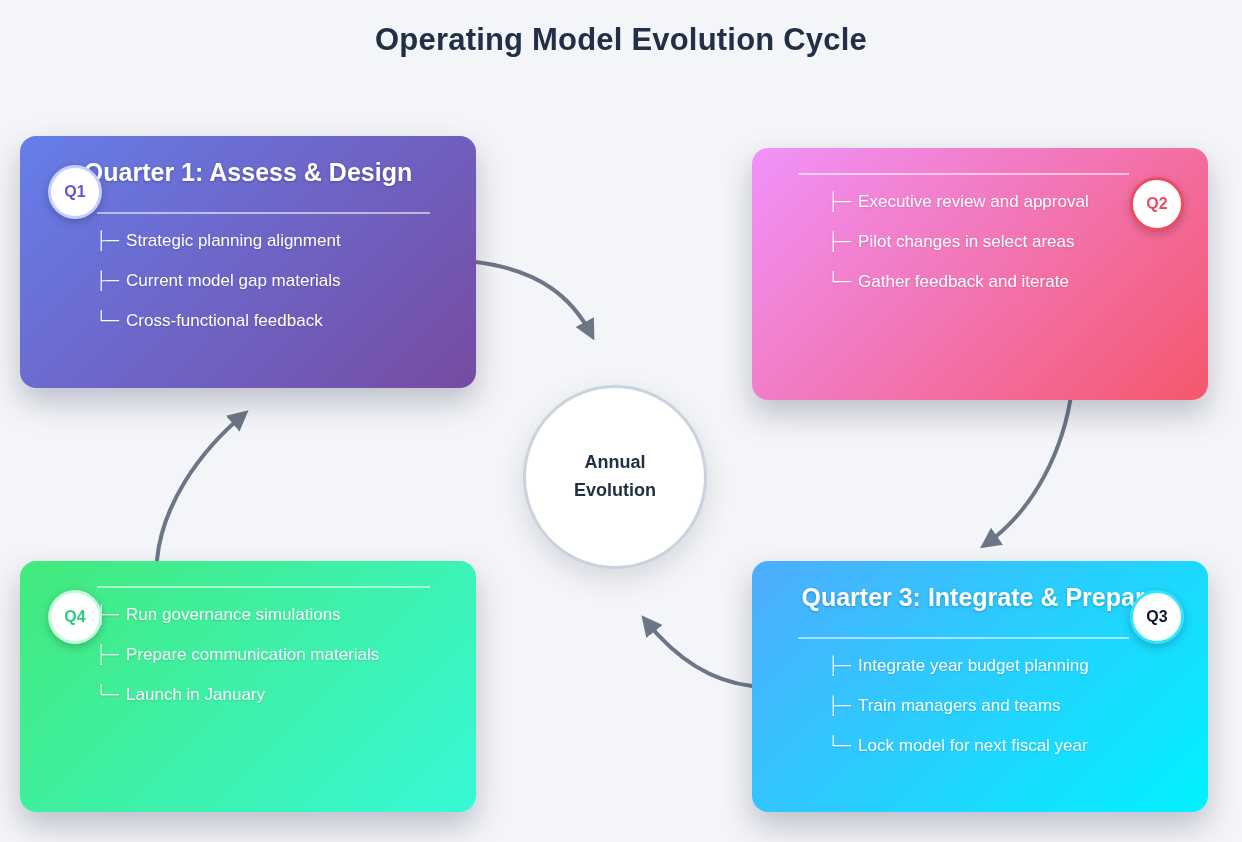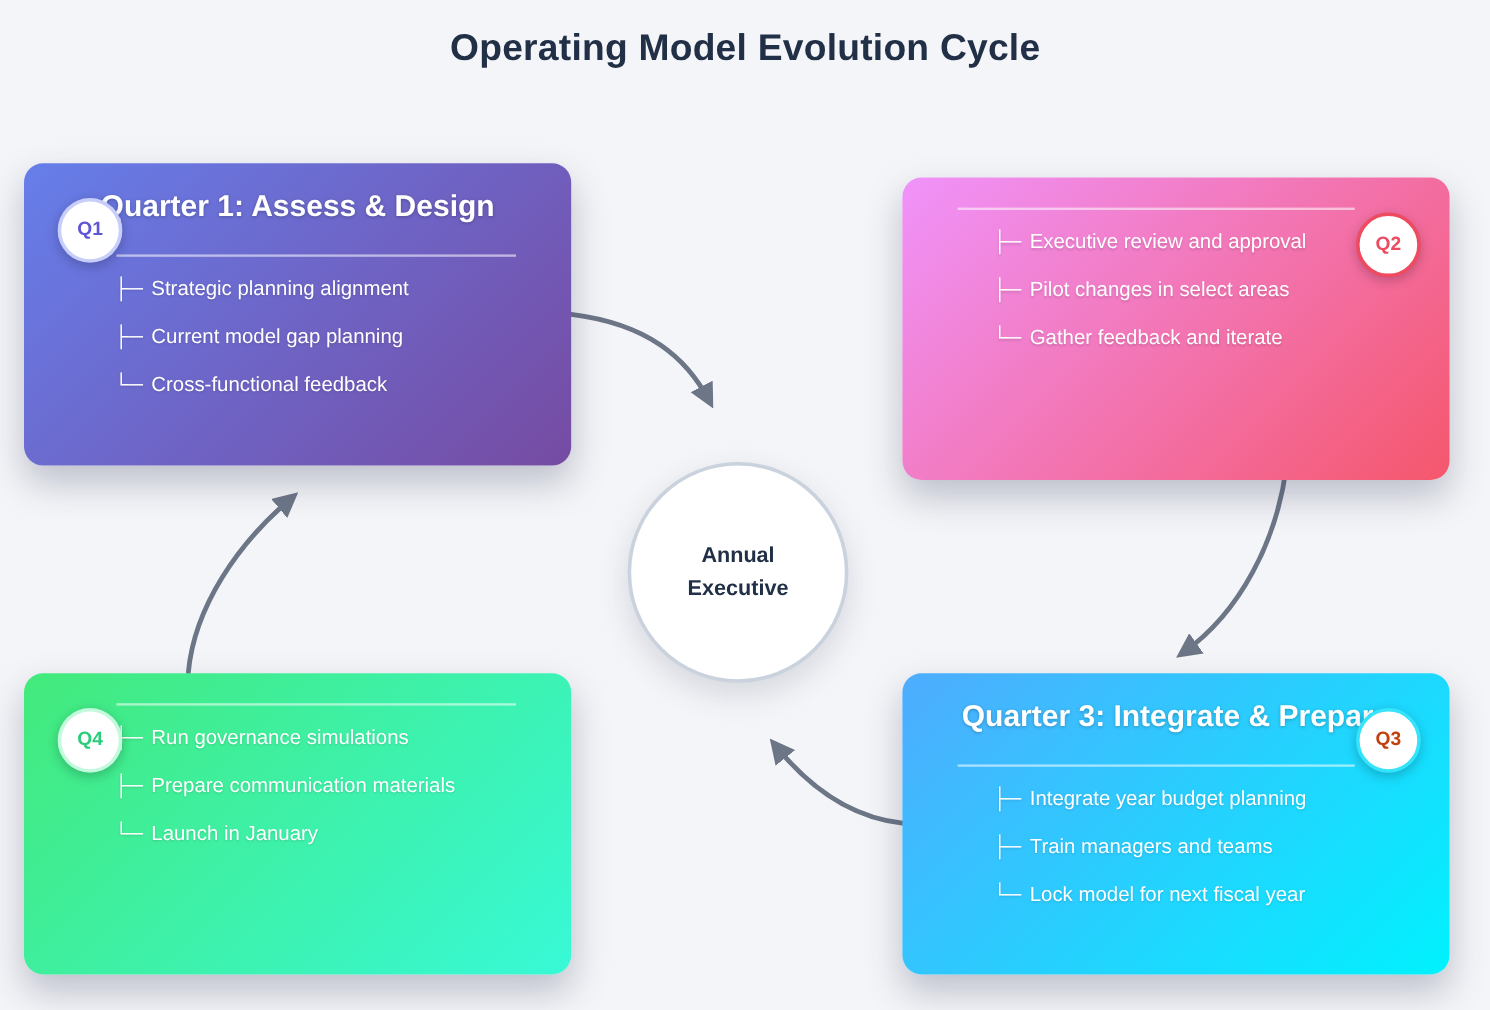--- a/index.html
+++ b/index.html
@@ -76,21 +76,21 @@
     </div>
     <div class="card-title">Quarter 1: Assess &amp; Design</div>
     <div class="card-divider"></div>
     <ul class="card-list">
       <li class="card-item">
         <span class="tree-glyph">├─</span>
         <span>Strategic planning alignment</span>
       </li>
       <li class="card-item">
         <span class="tree-glyph">├─</span>
-        <span>Current model gap planning</span>
+        <span>Current model gap materials</span>
       </li>
       <li class="card-item">
         <span class="tree-glyph">└─</span>
         <span>Cross-functional feedback</span>
       </li>
     </ul>
   </div>
 
   <div class="card pos-q2 badge-right" style="background: linear-gradient(135deg, rgb(240, 147, 251) 0%, rgb(245, 87, 108) 100%);">
     <div class="badge" style="color: rgb(238, 75, 97); border-color: rgb(238, 75, 97);">
@@ -107,21 +107,21 @@
         <span>Pilot changes in select areas</span>
       </li>
       <li class="card-item">
         <span class="tree-glyph">└─</span>
         <span>Gather feedback and iterate</span>
       </li>
     </ul>
   </div>
 
   <div class="card pos-q3 badge-right" style="background: linear-gradient(135deg, rgb(79, 172, 254) 0%, rgb(0, 242, 254) 100%);">
-    <div class="badge" style="color: #c2410c; border-color: rgb(53, 227, 251);">
+    <div class="badge" style="color: #0f172a; border-color: rgb(53, 227, 251);">
       <span>Q3</span>
     </div>
     <div class="card-title">Quarter 3: Integrate &amp; Prepare</div>
     <div class="card-divider"></div>
     <ul class="card-list">
       <li class="card-item">
         <span class="tree-glyph">├─</span>
         <span>Integrate year budget planning</span>
       </li>
       <li class="card-item">
@@ -151,16 +151,16 @@
       </li>
       <li class="card-item">
         <span class="tree-glyph">└─</span>
         <span>Launch in January</span>
       </li>
     </ul>
   </div>
 
   <div class="center-circle" style="border-color: rgb(201, 210, 221); color: rgb(34, 48, 71);">
     <span>Annual</span>
-    <span>Executive</span>
+    <span>Evolution</span>
   </div>
 
 </div>
 
 </body></html>

